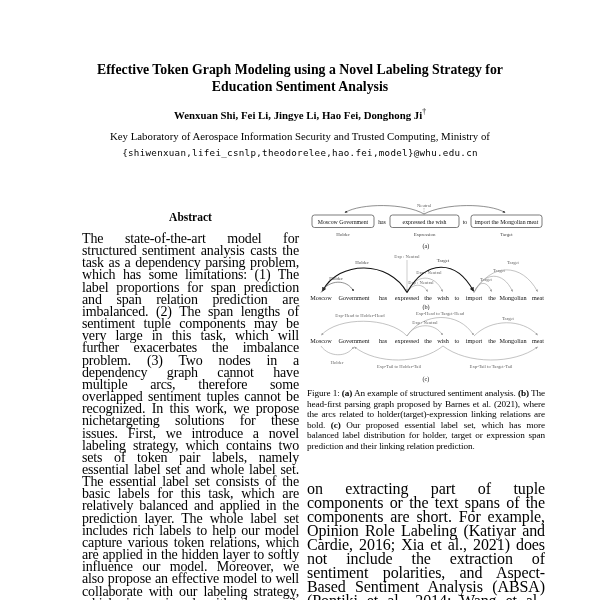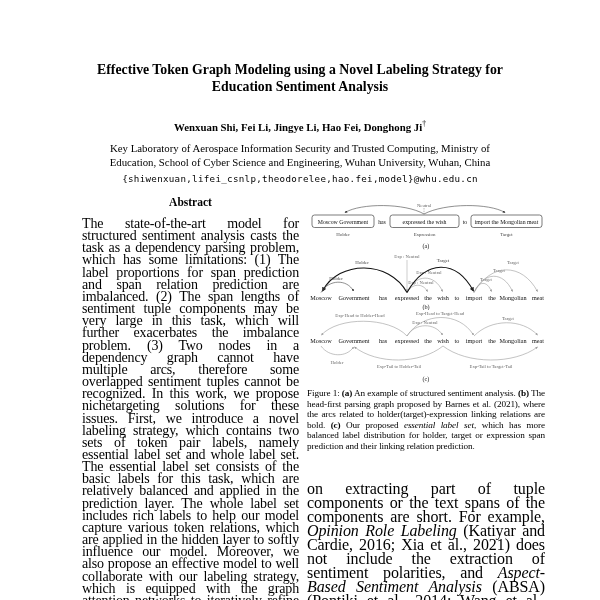--- a/index.html
+++ b/index.html
@@ -2,36 +2,36 @@
 <html><head>
 <meta charset="utf-8">
 <style>
   html,body { margin:0; padding:0; background:#ffffff; }
   .page {
     position:relative; width:600px; height:600px; background:#ffffff;
     font-family:"Liberation Serif", serif; color:#000; overflow:hidden;padding-left:8px;
   }
   .header { position:absolute; top:62px; left:55px; width:490px; text-align:center; }
   .title  { font-size:13.8px; font-weight:bold; line-height:16.5px; }
-  .authors{ margin-top:24px; font-size:10.8px; font-weight:bold; }
+  .authors{ margin-top:12px; font-size:10.8px; font-weight:bold; }
   .authors sup { font-size:7.5px; font-weight:normal; }
   .affil  { font-size:10.8px; line-height:14.2px; margin-top:8px; }
   .email  { font-family:"DejaVu Sans Mono", monospace; font-size:9.2px; margin-top:4px; letter-spacing:0.3px; }
 
   .col-left { position:absolute; left:76px; top:196px; width:229px; height:404px; overflow:hidden; }
-  .abs-head { text-align:center; font-weight:bold; font-size:11.5px; margin:0 0 10px 0; }
+  .abs-head { text-align:center; font-weight:bold; font-size:11.5px; margin:15px 0 10px 0; }
   .abs-text { font-size:14px; line-height:12.15px; text-align:justify; margin:0 6px; letter-spacing:-0.15px; }
 
   .col-right{ position:absolute; left:307px; top:200px; width:238px; height:400px; overflow:hidden; }
   .col-right svg { display:block; }
   svg text { font-family:"Liberation Serif", serif; }
   .caption  { font-size:9.2px; line-height:10.5px; text-align:justify; margin-top:5px; letter-spacing:-0.1px; }
   .bodytext { font-size:16px; line-height:14px; text-align:justify; margin-top:31px; letter-spacing:-0.1px; }
   .b { font-weight:bold; }
-  .i { font-style:italic; }
+  .i { }
 
   .tok  { font-size:6.2px; fill:#111; }
   .lbl  { font-size:4.7px; fill:#666; }
   .lbld { font-size:4.9px; fill:#444; }
   .tag  { font-size:6.2px; fill:#222; }
   .boxt { font-size:5.8px; fill:#111; }
   .arcB { stroke:#111; stroke-width:1.1; fill:none; }
   .arcM { stroke:#444; stroke-width:0.6; fill:none; }
   .arcG { stroke:#9a9a9a; stroke-width:0.6; fill:none; }
   .boxr { stroke:#444; stroke-width:0.7; fill:none; }
@@ -42,21 +42,20 @@
 <div class="page">
 
   <div class="header">
     <div class="title">
       <div>Effective Token Graph Modeling using a Novel Labeling Strategy for</div>
       <div>Education Sentiment Analysis</div>
     </div>
     <div class="authors"><span>Wenxuan Shi, Fei Li, Jingye Li, Hao Fei, Donghong Ji</span><sup>†</sup></div>
     <div class="affil">
       <div>Key Laboratory of Aerospace Information Security and Trusted Computing, Ministry of</div>
-      <div>Education, School of Cyber Science and Engineering, Wuhan University, Wuhan, China</div>
     </div>
     <div class="email">{shiwenxuan,lifei_csnlp,theodorelee,hao.fei,model}@whu.edu.cn</div>
   </div>
 
   <div class="col-left">
     <div class="abs-head">Abstract</div>
     <div class="abs-text">The state-of-the-art model for structured sentiment analysis casts the task as a dependency parsing problem, which has some limitations: (1) The label proportions for span prediction and span relation prediction are imbalanced. (2) The span lengths of sentiment tuple components may be very large in this task, which will further exacerbates the imbalance problem. (3) Two nodes in a dependency graph cannot have multiple arcs, therefore some overlapped sentiment tuples cannot be recognized. In this work, we propose nichetargeting solutions for these issues. First, we introduce a novel labeling strategy, which contains two sets of token pair labels, namely essential label set and whole label set. The essential label set consists of the basic labels for this task, which are relatively balanced and applied in the prediction layer. The whole label set includes rich labels to help our model capture various token relations, which are applied in the hidden layer to softly influence our model. Moreover, we also propose an effective model to well collaborate with our labeling strategy, which is equipped with the graph attention networks to iteratively refine token representations, and the adaptive multi-label classifier to dynamically predict multiple relations between token pairs. We perform extensive experiments on 5 benchmark datasets in four languages. Experimental results show that our model outperforms previ-</div>
   </div>
 
   <div class="col-right">

